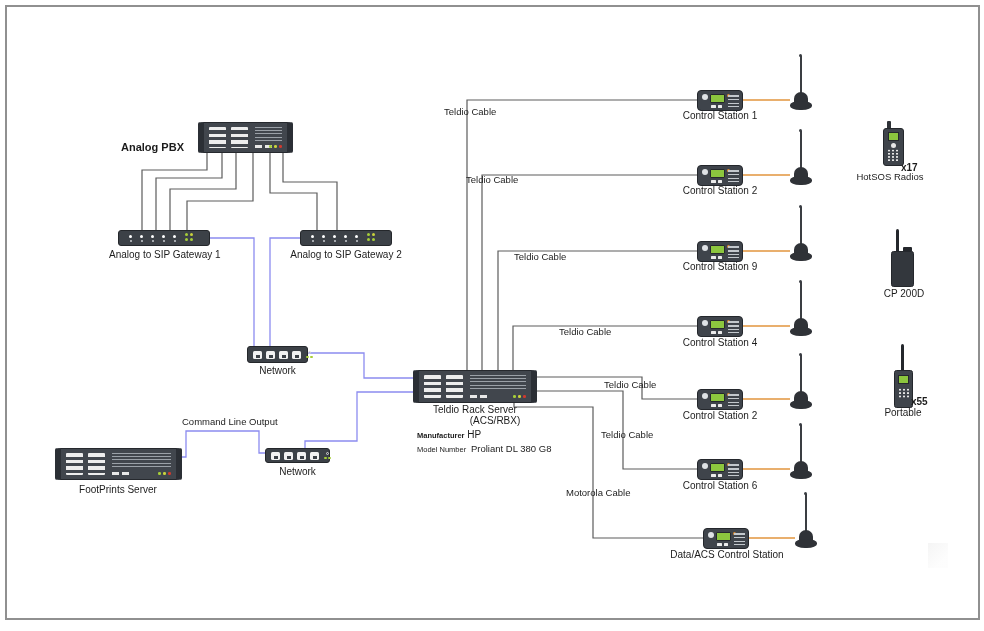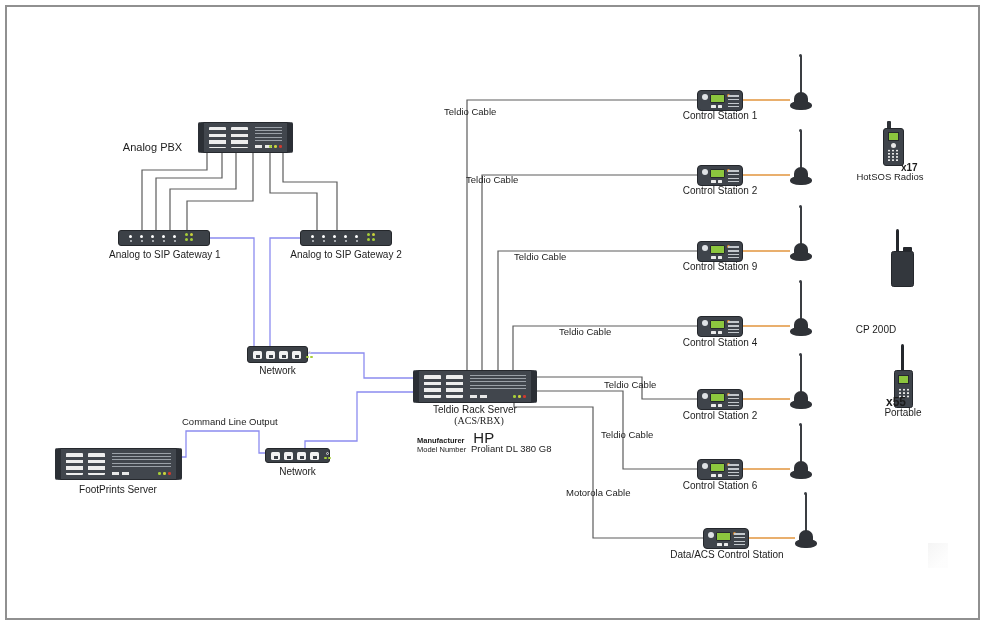--- a/index.html
+++ b/index.html
@@ -150,21 +150,21 @@
         <i></i>
         <i></i>
       </div>
     <div class="leds">
         <i class="led-g"></i>
         <i class="led-y"></i>
         <i class="led-r"></i>
       </div>
   </div>
 </div>
-<div class="lbl" style="left:110px; top:141px; width:85px; font-size:11px;">Analog PBX</div>
+<div class="lbl" style="left:110px; top:141px; width:85px; font-size:11px;font-weight:bold;">Analog PBX</div>
 
 <div class="gw" style="left:118px; top:230px;">
   <div class="ports">
       <i></i>
       <i></i>
       <i></i>
       <i></i>
       <i></i>
     </div>
   <div class="gleds">
@@ -239,24 +239,24 @@
         <i></i>
       </div>
     <div class="leds">
         <i class="led-g"></i>
         <i class="led-y"></i>
         <i class="led-r"></i>
       </div>
   </div>
 </div>
 <div class="lbl" style="left:415px; top:404px; width:120px;">Teldio Rack Server</div>
-<div class="lbl" style="left:419px; top:415px; width:120px;font-family:Liberation Serif, serif;">(ACS/RBX)</div>
+<div class="lbl" style="left:435px; top:415px; width:120px;">(ACS/RBX)</div>
 <div class="lbl" style="left:417px; top:429px; text-align:left;">
   <span style="font-size:7.5px; font-weight:bold;">Manufacturer</span>
-  <span style="font-size:15px; margin-left:6px;">HP</span>
+  <span style="font-size:10px; margin-left:0;">HP</span>
 </div>
 <div class="lbl" style="left:417px; top:443px; text-align:left;">
   <span style="font-size:7.5px; font-weight:normal;">Model Number</span>
   <span style="font-size:9.5px; margin-left:2px;">Proliant DL 380 G8</span>
 </div>
 
 <div class="rack" style="left:55px; top:448px; width:127px; height:32px;">
   <div class="bays">
       <div class="col"></div>
       <div class="col"></div>
@@ -399,25 +399,25 @@
   </span>
 </div>
 <div class="lbl bold" style="left:901px; top:162px; text-align:right; font-size:10px;">x17</div>
 <div class="lbl" style="left:855px; top:172px; width:70px; font-size:9.5px;">HotSOS Radios</div>
 
 <div class="walkie" style="left:891px; top:229px; width:26px; height:58px;">
   <span class="want" style="left:5px; top:0; height:23px;"></span>
   <span class="wknob" style="left:12px; top:18px; width:9px; height:5px; border-radius:1px;"></span>
   <span class="wbody" style="left:0; top:22px; width:23px; height:36px; background:#33373d;"></span>
 </div>
-<div class="lbl" style="left:846px; top:288px; width:60px;margin-top:36px;">CP 200D</div>
+<div class="lbl" style="left:874px; top:288px; width:60px;">CP 200D</div>
 
 <div class="walkie" style="left:893px; top:344px; width:22px; height:64px;">
   <span class="want" style="left:8px; top:0; height:28px;"></span>
   <span class="wbody" style="left:1px; top:26px; width:19px; height:38px;">
     <span class="wscr" style="left:3px; top:4px; width:11px; height:9px;"></span>
     <span class="wkeys" style="left:3px; top:17px; width:12px; height:11px;"></span>
   </span>
 </div>
-<div class="lbl bold" style="left:886px; top:396px; text-align:center; font-size:12px;">x55</div>
+<div class="lbl bold" style="left:911px; top:396px; text-align:center; font-size:10px;">x55</div>
 <div class="lbl" style="left:873px; top:407px; width:60px;">Portable</div>
 
 <div class="artifact"></div>
 
 </body></html>

